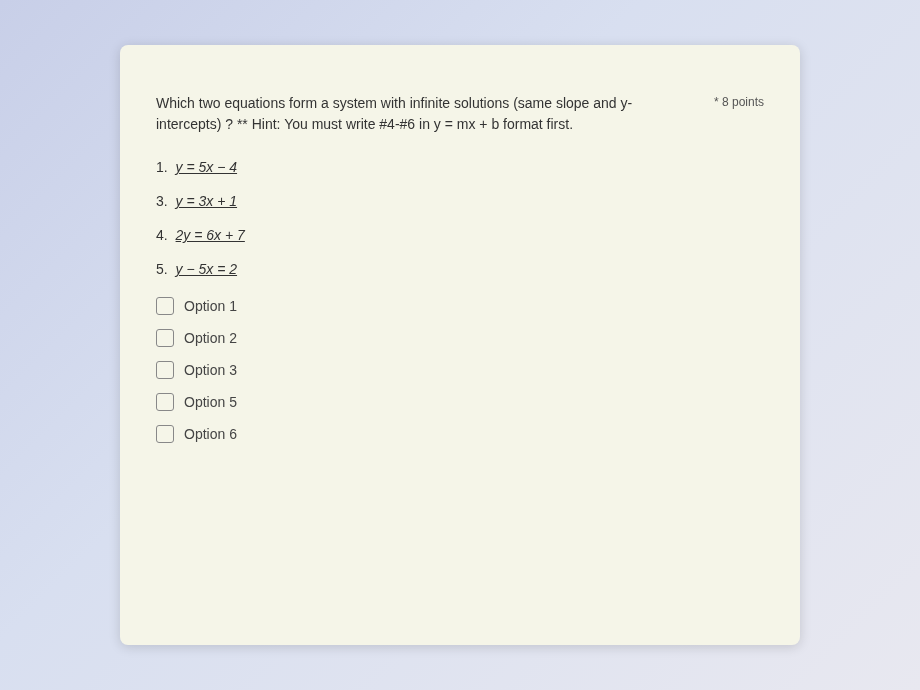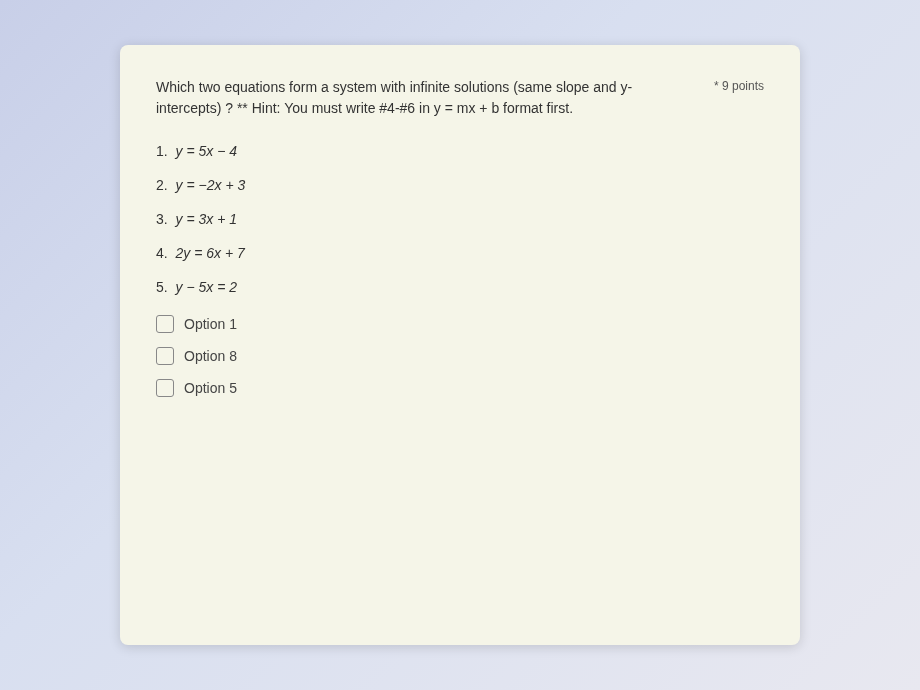--- a/index.html
+++ b/index.html
@@ -15,21 +15,21 @@
       display: flex;
       align-items: center;
       justify-content: center;
       font-family: Arial, sans-serif;
       overflow: hidden;
     }
 
     .card {
       background: #f5f5e8;
       border-radius: 8px;
-      padding: 32px 36px;
+      padding: 48px 36px;
       width: 680px;
       min-height: 600px;
       box-shadow: 0 2px 12px rgba(0,0,0,0.15);
       position: relative;
     }
 
     .question-header {
       display: flex;
       justify-content: space-between;
       align-items: flex-start;
@@ -92,39 +92,36 @@
       cursor: pointer;
     }
 
     .option-label {
       cursor: pointer;
     }
 
     
     .math {
       font-style: italic;
+      text-decoration: underline;
     }
   </style>
 </head>
 <body>
 
 <div class="card">
   <div class="question-header">
     <p class="question-text">Which two equations form a system with infinite solutions (same slope and y-intercepts) ?  ** Hint: You must write #4-#6 in y = mx + b format first.</p>
-    <span class="points-badge">* 9 points</span>
+    <span class="points-badge">* 8 points</span>
   </div>
 
   <ul class="equations-list">
     <li>
       <span class="eq-num">1.</span>
       <span class="math">y = 5x − 4</span>
-    </li>
-    <li>
-      <span class="eq-num">2.</span>
-      <span class="math">y = −2x + 3</span>
     </li>
     <li>
       <span class="eq-num">3.</span>
       <span class="math">y = 3x + 1</span>
     </li>
     <li>
       <span class="eq-num">4.</span>
       <span class="math">2y = 6x + 7</span>
     </li>
     <li>
@@ -133,20 +130,28 @@
     </li>
   </ul>
 
   <ul class="options-list">
     <li>
       <div class="checkbox"></div>
       <span class="option-label">Option 1</span>
     </li>
     <li>
       <div class="checkbox"></div>
-      <span class="option-label">Option 8</span>
+      <span class="option-label">Option 2</span>
+    </li>
+    <li>
+      <div class="checkbox"></div>
+      <span class="option-label">Option 3</span>
     </li>
     <li>
       <div class="checkbox"></div>
       <span class="option-label">Option 5</span>
     </li>
+    <li>
+      <div class="checkbox"></div>
+      <span class="option-label">Option 6</span>
+    </li>
   </ul>
 </div>
 
 </body></html>

